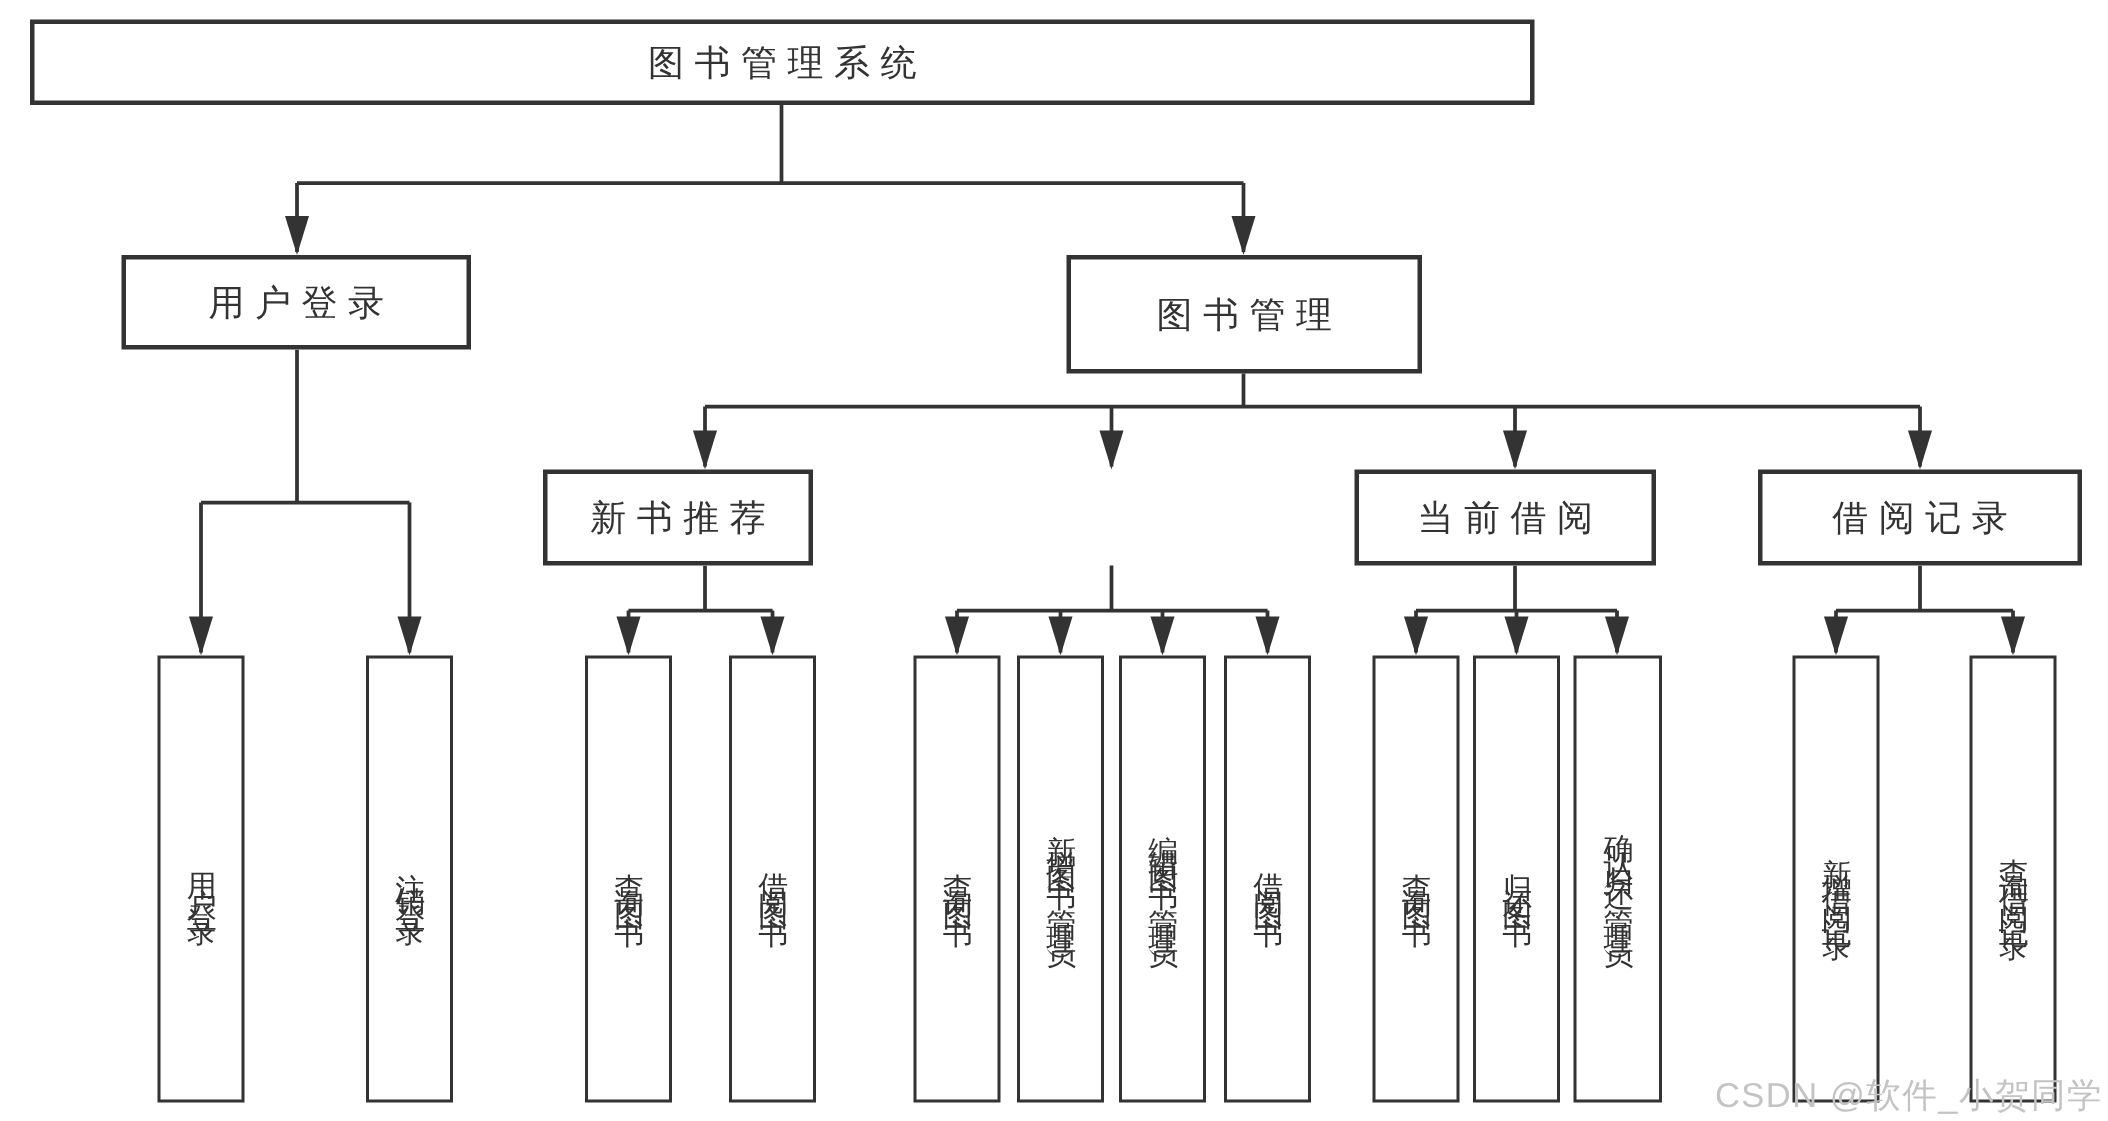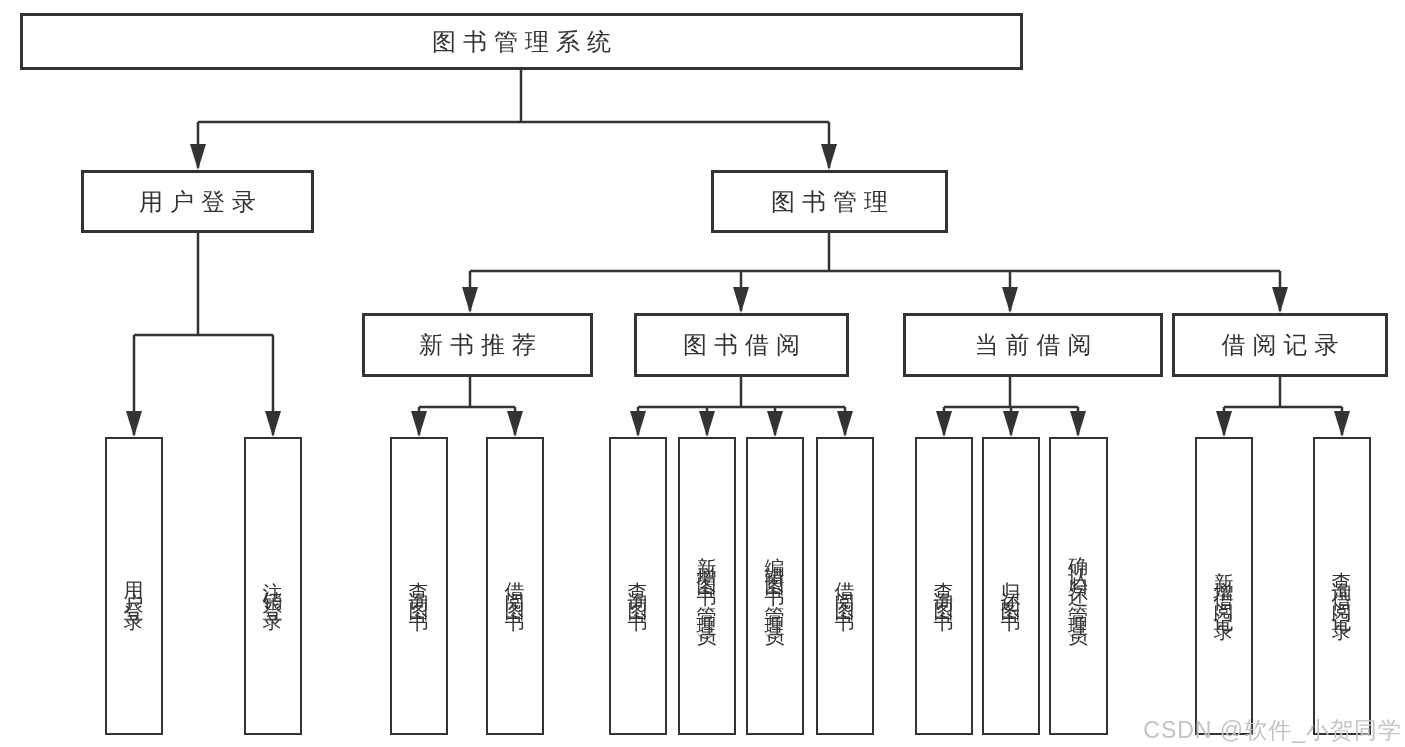--- a/index.html
+++ b/index.html
@@ -127,25 +127,24 @@
       <line x1="1224" y1="407" x2="1224" y2="435"></line>
       <line x1="1342" y1="407" x2="1342" y2="435"></line>
       <polygon points="1216,411 1232,411 1224,437"></polygon>
       <polygon points="1334,411 1350,411 1342,437"></polygon>
     </g>
   </svg>
 
   <div class="node hbox" style="left:20px;top:13px;width:1003px;height:57px;">图书管理系统</div>
 
   <div class="node hbox" style="left:81px;top:170px;width:233px;height:63px;">用户登录</div>
-  <div class="node hbox" style="left:711px;top:170px;width:237px;height:63px;">图书管理</div>
+  <div class="node hbox" style="left:711px;top:170px;width:237px;height:79px;">图书管理</div>
 
-  <div class="node hbox" style="left:362px;top:313px;width:231px;height:64px;">新书推荐</div>
-  <div class="node hbox" style="left:634px;top:313px;width:215px;height:64px;">图书借阅</div>
-  <div class="node hbox" style="left:903px;top:313px;width:260px;height:64px;">当前借阅</div>
+  <div class="node hbox" style="left:362px;top:313px;width:180px;height:64px;">新书推荐</div>
+  <div class="node hbox" style="left:903px;top:313px;width:201px;height:64px;">当前借阅</div>
   <div class="node hbox" style="left:1172px;top:313px;width:216px;height:64px;">借阅记录</div>
 
   <div class="node vbox" style="left:105px;top:437px;width:58px;height:298px;">用户登录</div>
   <div class="node vbox" style="left:244px;top:437px;width:58px;height:298px;">注销登录</div>
 
   <div class="node vbox" style="left:390px;top:437px;width:58px;height:298px;">查询图书</div>
   <div class="node vbox" style="left:486px;top:437px;width:58px;height:298px;">借阅图书</div>
 
   <div class="node vbox" style="left:609px;top:437px;width:58px;height:298px;">查询图书</div>
   <div class="node vbox" style="left:678px;top:437px;width:58px;height:298px;">新增图书（管理员）</div>

